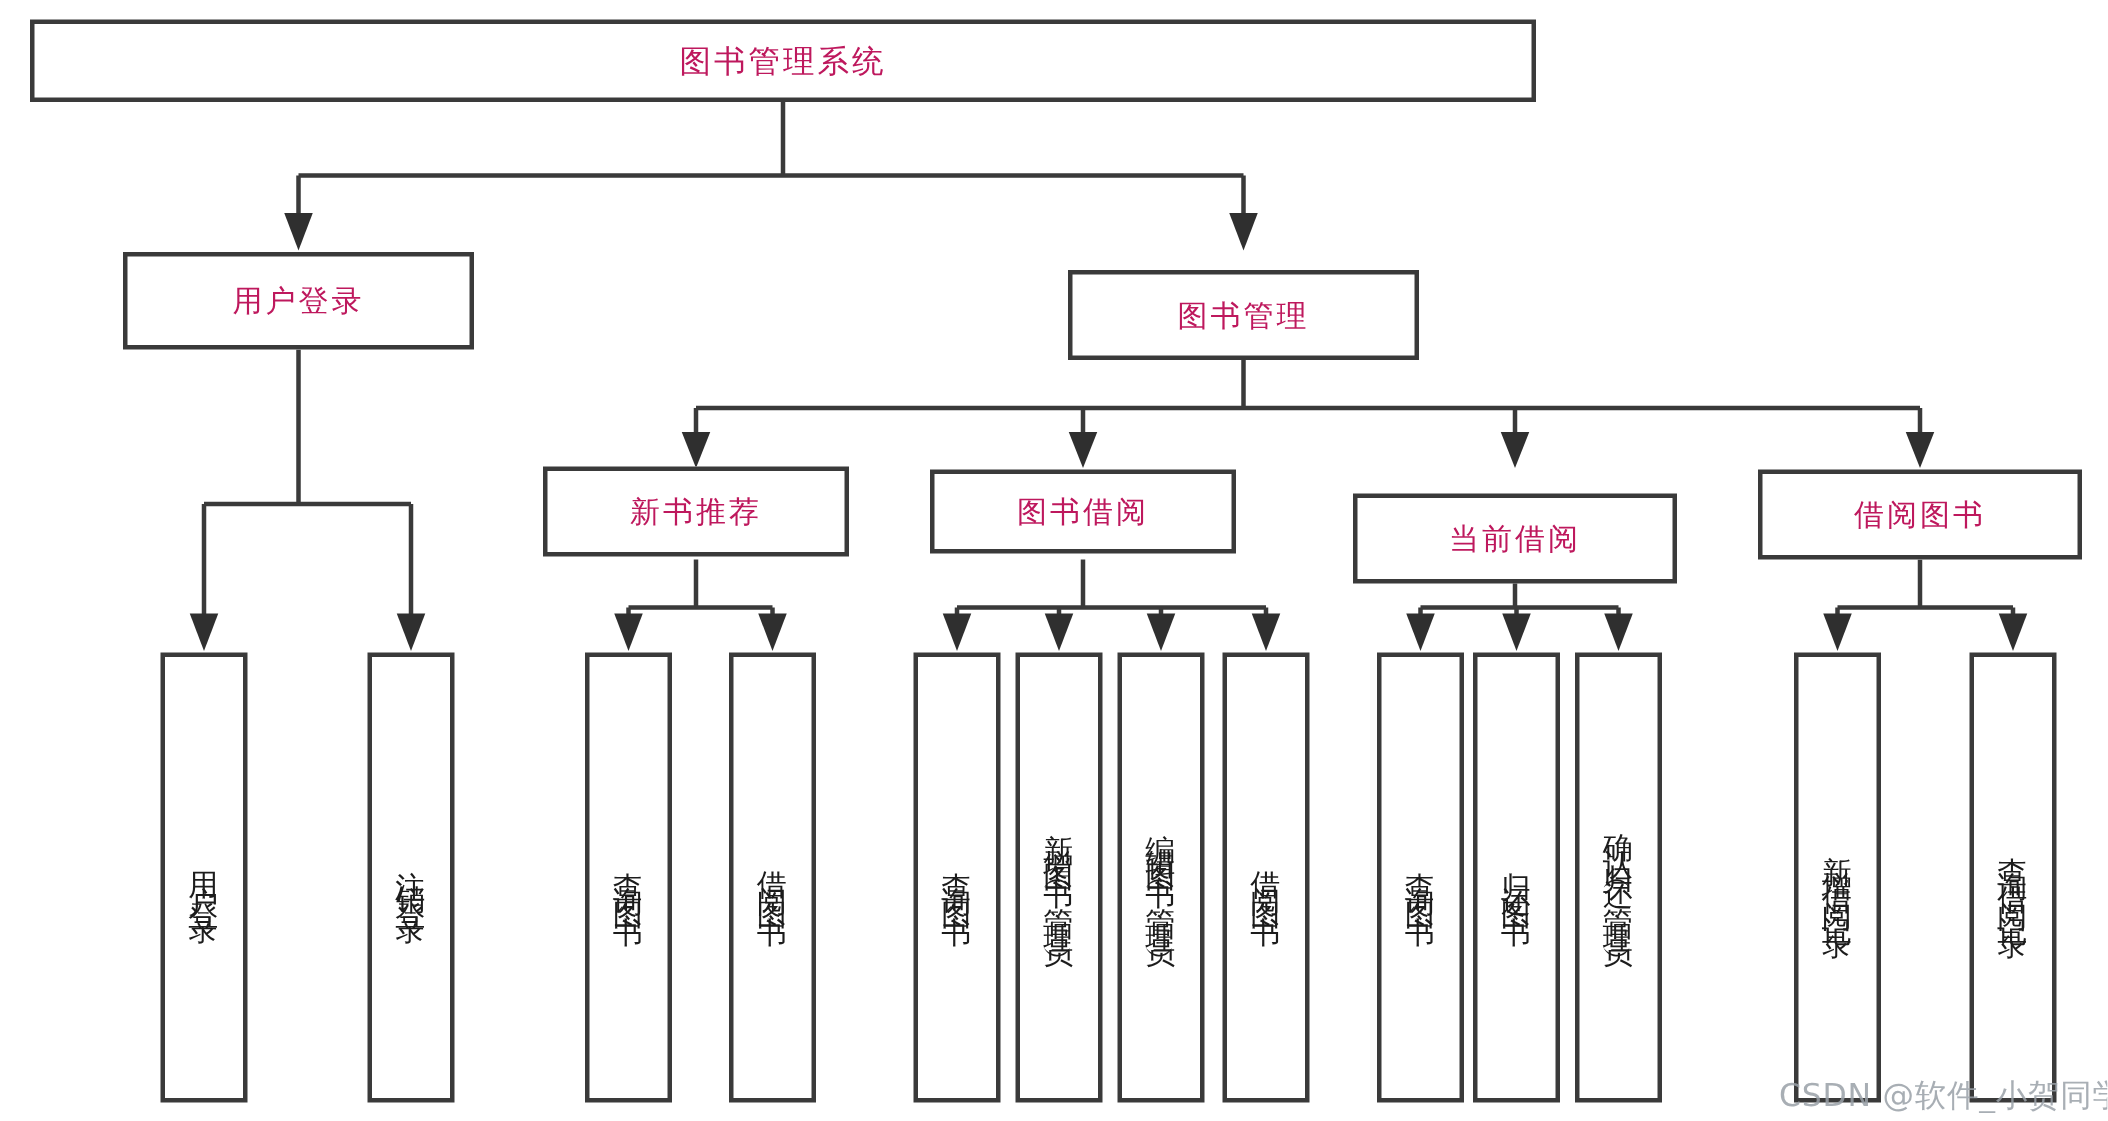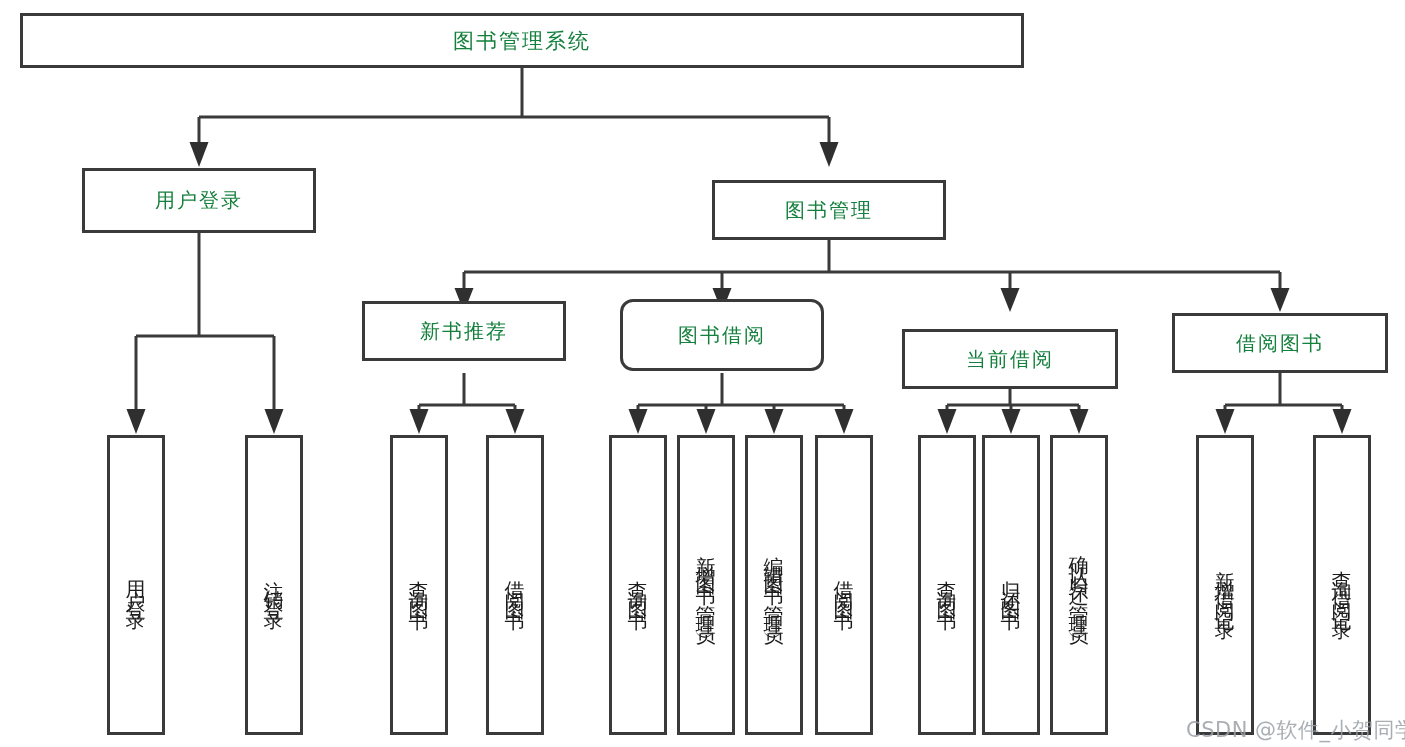--- a/index.html
+++ b/index.html
@@ -19,39 +19,39 @@
     display:flex;
     align-items:center;
     justify-content:center;
     z-index:2;
     box-sizing:border-box;
   }
   .lbl{
     font-size:20px;
     letter-spacing:2px;
     white-space:nowrap;
-    color:#15803d;
+    color:#be185d;
     font-family:Liberation Mono, monospace;
   }
   .root-lbl{font-size:21px;}
   .vlbl{
     display:block;
     writing-mode:vertical-rl;
     text-orientation:mixed;
     font-size:20px;
     letter-spacing:10px;
     line-height:1.1;
     color:#1c1c1c;
   }
   
   #box-root{left:20px;top:13px;width:1004px;height:55px;}
   #box-user-login{left:82px;top:168px;width:234px;height:65px;}
   #box-book-mgmt{left:712px;top:180px;width:234px;height:60px;}
-  #box-new-book{left:362px;top:301px;width:204px;height:60px;}
-  #box-book-borrow{left:620px;top:299px;width:204px;height:72px;border-radius:13px;}
+  #box-new-book{left:362px;top:311px;width:204px;height:60px;}
+  #box-book-borrow{left:620px;top:313px;width:204px;height:56px;}
   #box-current-borrow{left:902px;top:329px;width:216px;height:60px;}
   #box-borrow-records{left:1172px;top:313px;width:216px;height:60px;}
   .leaf{top:435px;width:58px;height:300px;}
   #leaf-u1{left:107px;} #leaf-u2{left:245px;}
   #leaf-n1{left:390px;} #leaf-n2{left:486px;}
   #leaf-b1{left:609px;} #leaf-b2{left:677px;} #leaf-b3{left:745px;} #leaf-b4{left:815px;}
   #leaf-c1{left:918px;} #leaf-c2{left:982px;} #leaf-c3{left:1050px;}
   #leaf-r1{left:1196px;} #leaf-r2{left:1313px;}
   .watermark{
     position:absolute;

